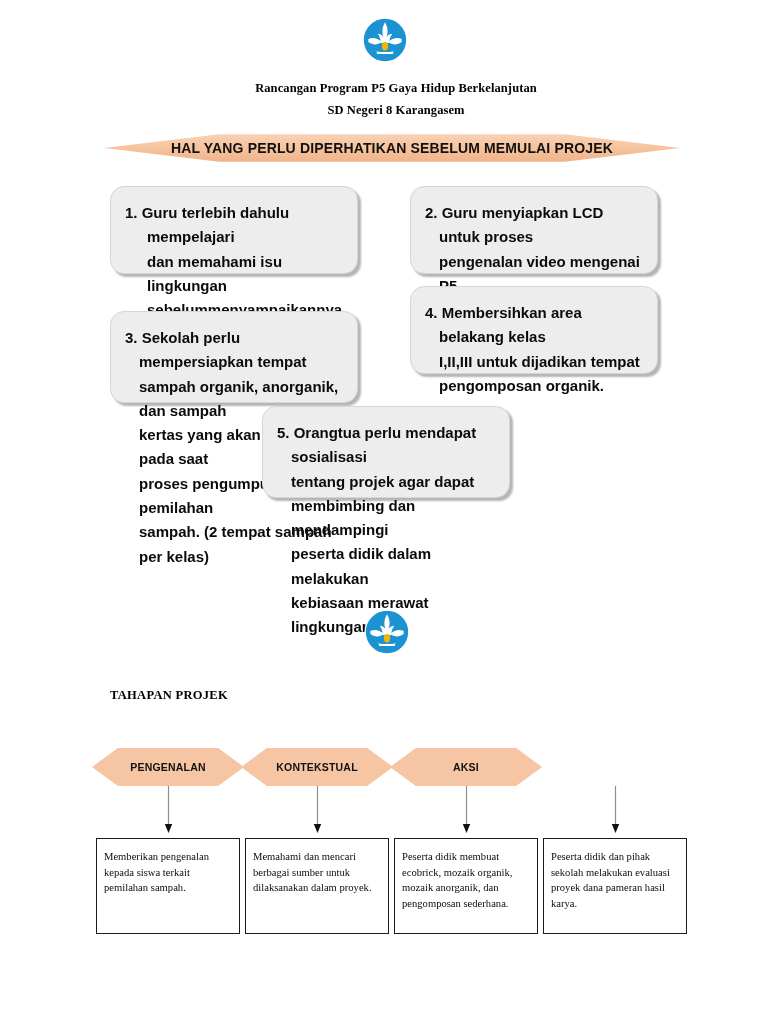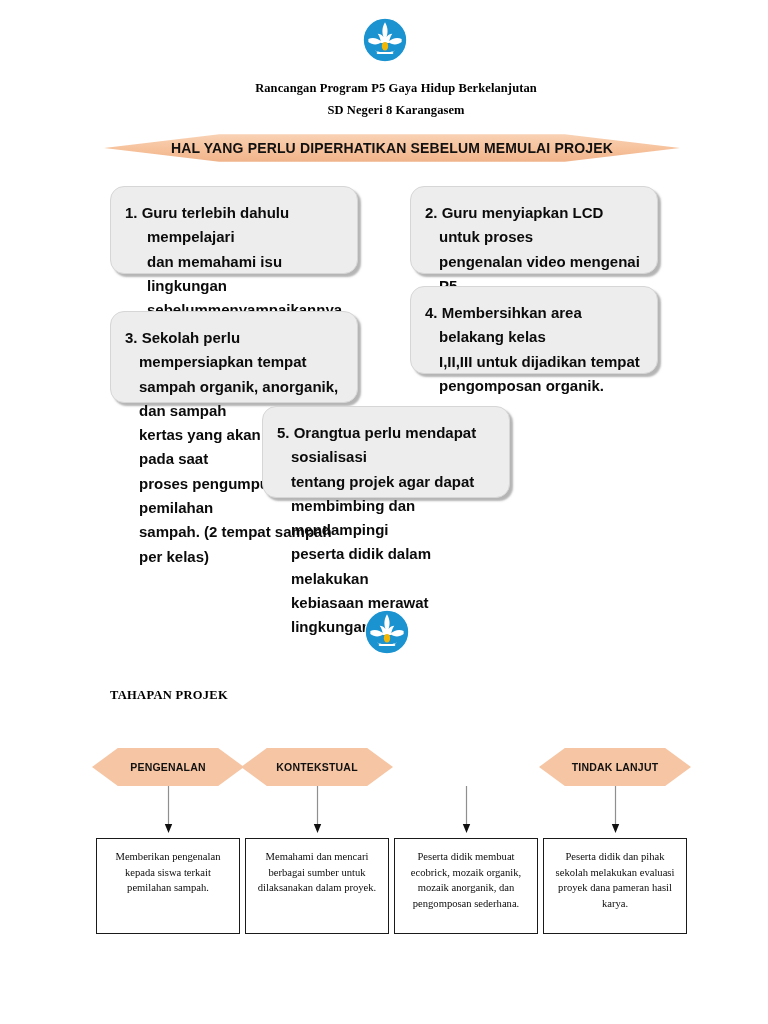--- a/index.html
+++ b/index.html
@@ -167,21 +167,21 @@
     background: #fff;
     box-sizing: border-box;
     padding: 10px 7px 0 7px;
   }
   .desc .txt {
     display: block;
     font-family: "Liberation Serif", serif;
     font-size: 10.6px;
     line-height: 1.48;
     color: #0b0b0b;
-    text-align: center;
+    text-align: left;
   }
   #desc-0 { left: 96px; }
   #desc-1 { left: 245px; }
   #desc-2 { left: 394px; }
   #desc-3 { left: 543px; }
 </style>
 </head>
 <body>
 
 <div class="page">
@@ -255,23 +255,23 @@
   <div id="stages-heading">TAHAPAN PROJEK</div>
 
   <div class="chev" id="chev-0">
     <div class="shape"></div>
     <div class="label">PENGENALAN</div>
   </div>
   <div class="chev" id="chev-1">
     <div class="shape"></div>
     <div class="label">KONTEKSTUAL</div>
   </div>
-  <div class="chev" id="chev-3">
+  <div class="chev" id="chev-2">
     <div class="shape"></div>
-    <div class="label">TINDAK LANJUT</div>
+    <div class="label">AKSI</div>
   </div>
 
   <div class="arrow" id="arrow-0">
     <svg viewBox="0 0 11 48" xmlns="http://www.w3.org/2000/svg">
       <line x1="5.5" y1="0" x2="5.5" y2="39" stroke="#8f8f8f" stroke-width="1.2"></line>
       <polygon points="5.5,47 1.8,38 9.2,38" fill="#111111"></polygon>
     </svg>
   </div>
   <div class="arrow" id="arrow-1">
     <svg viewBox="0 0 11 48" xmlns="http://www.w3.org/2000/svg">

